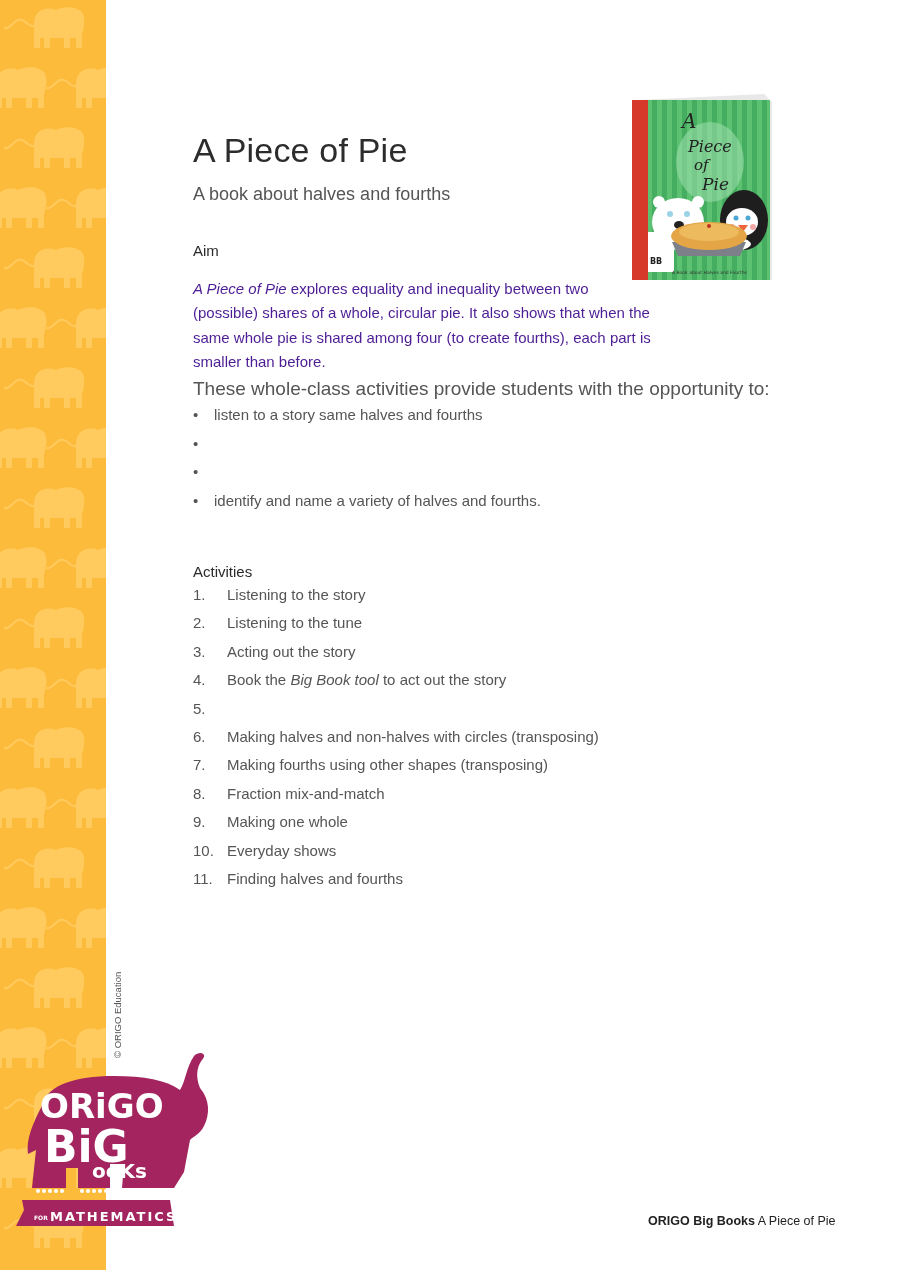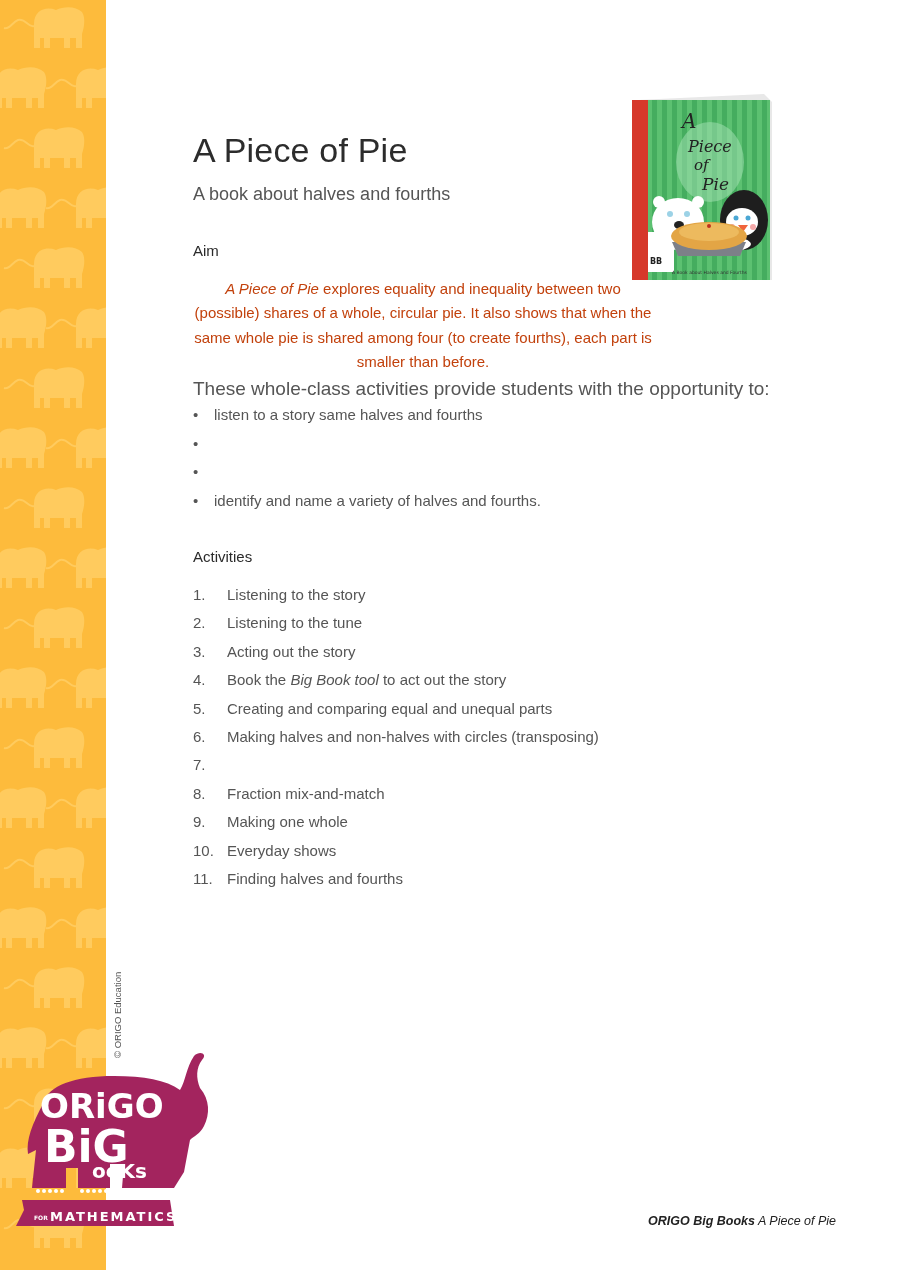--- a/index.html
+++ b/index.html
@@ -6,32 +6,32 @@
   body { width:900px; height:1272px; position:relative; background:#ffffff; overflow:hidden;
          font-family:"Liberation Sans", sans-serif; color:#3a3a3a; }
   .sidebar { position:absolute; left:0; top:0; width:106px; height:1270px; background:#fdbb3c; overflow:hidden; }
   .sidebar svg { position:absolute; left:0; top:0; }
   .copyright { position:absolute; left:112px; top:1058px; transform-origin:left top; transform:rotate(-90deg);
                font-size:9.5px; color:#555; white-space:nowrap; }
   .title { position:absolute; left:193px; top:131px; font-size:34px; color:#2c2c2c; font-weight:normal; margin:0; letter-spacing:0.2px; }
   .subtitle { position:absolute; left:193px; top:184px; font-size:18px; color:#555; }
   .cover { position:absolute; left:632px; top:92px; width:142px; height:190px; }
   .section-h { position:absolute; left:193px; font-size:15px; color:#2a2a2a; }
-  .aim-para { position:absolute; left:193px; top:277px; width:460px; font-size:15px; line-height:24.3px; color:#c2410c;text-align:center; }
+  .aim-para { position:absolute; left:193px; top:277px; width:460px; font-size:15px; line-height:24.3px; color:#4c1d95; }
   .aim-para em { font-style:italic; }
   .intro { position:absolute; left:193px; top:378px; font-size:19px; color:#555; white-space:nowrap; }
   .bullets { position:absolute; left:193px; top:406px; margin:0; padding:0; list-style:none; }
   .bullets li { height:28.5px; font-size:15px; color:#555; position:relative; padding-left:21px; white-space:nowrap; }
   .bullets li .dot { position:absolute; left:0; top:0; }
   .acts { position:absolute; left:193px; top:586px; margin:0; padding:0; list-style:none; }
   .acts li { height:28.4px; font-size:15px; color:#555; white-space:nowrap; display:flex; }
   .acts li .num { width:34px; }
   .acts em { font-style:italic; }
   .logo { position:absolute; left:14px; top:1050px; width:206px; height:180px; }
-  .footer { position:absolute; left:648px; top:1214px; font-size:12.5px; color:#222; font-style:italic; white-space:nowrap; }
+  .footer { position:absolute; left:648px; top:1214px; font-size:12.5px; color:#222; white-space:nowrap; }
   .footer b { font-weight:bold; }
 </style>
 </head>
 <body>
 
 <div class="sidebar">
   <svg width="106" height="1270">
     <defs>
       <g id="eleph">
         <path d="M10 20 C10 6 22 2 32 6 C40 2 52 2 58 8 C62 14 60 24 58 30 L58 44 L52 44 L52 34 L46 34 L46 44 L40 44 L40 34 L26 34 L26 44 L20 44 L20 34 L16 34 L16 44 L10 44 Z" fill="#ffd06a" opacity="0.75"></path>
@@ -127,21 +127,21 @@
 <div class="aim-para"><em>A Piece of Pie</em><span> explores equality and inequality between two (possible) shares of a whole, circular pie. It also shows that when the same whole pie is shared among four (to create fourths), each part is smaller than before.</span></div>
 <div class="intro">These whole-class activities provide students with the opportunity to:</div>
 
 <ul class="bullets">
   <li><span class="dot">•</span><span>listen to a story same halves and fourths</span></li>
   <li><span class="dot">•</span></li>
   <li><span class="dot">•</span></li>
   <li><span class="dot">•</span><span>identify and name a variety of halves and fourths.</span></li>
 </ul>
 
-<div class="section-h" style="top:548px;">Activities</div>
+<div class="section-h" style="top:563px;">Activities</div>
 
 <ol class="acts">
   <li>
       <span class="num">1.</span>
       <span>Listening to the story</span>
     </li>
   <li>
       <span class="num">2.</span>
       <span>Listening to the tune</span>
     </li>
@@ -150,28 +150,28 @@
       <span>Acting out the story</span>
     </li>
   <li>
       <span class="num">4.</span>
       <span style="white-space:pre">Book the </span>
       <em>Big Book tool</em>
       <span style="white-space:pre"> to act out the story</span>
     </li>
   <li>
       <span class="num">5.</span>
-      <span>Creating and comparing equal and unequal parts</span>
     </li>
   <li>
       <span class="num">6.</span>
       <span>Making halves and non-halves with circles (transposing)</span>
     </li>
   <li>
       <span class="num">7.</span>
+      <span>Making fourths using other shapes (transposing)</span>
     </li>
   <li>
       <span class="num">8.</span>
       <span>Fraction mix-and-match</span>
     </li>
   <li>
       <span class="num">9.</span>
       <span>Making one whole</span>
     </li>
   <li>

